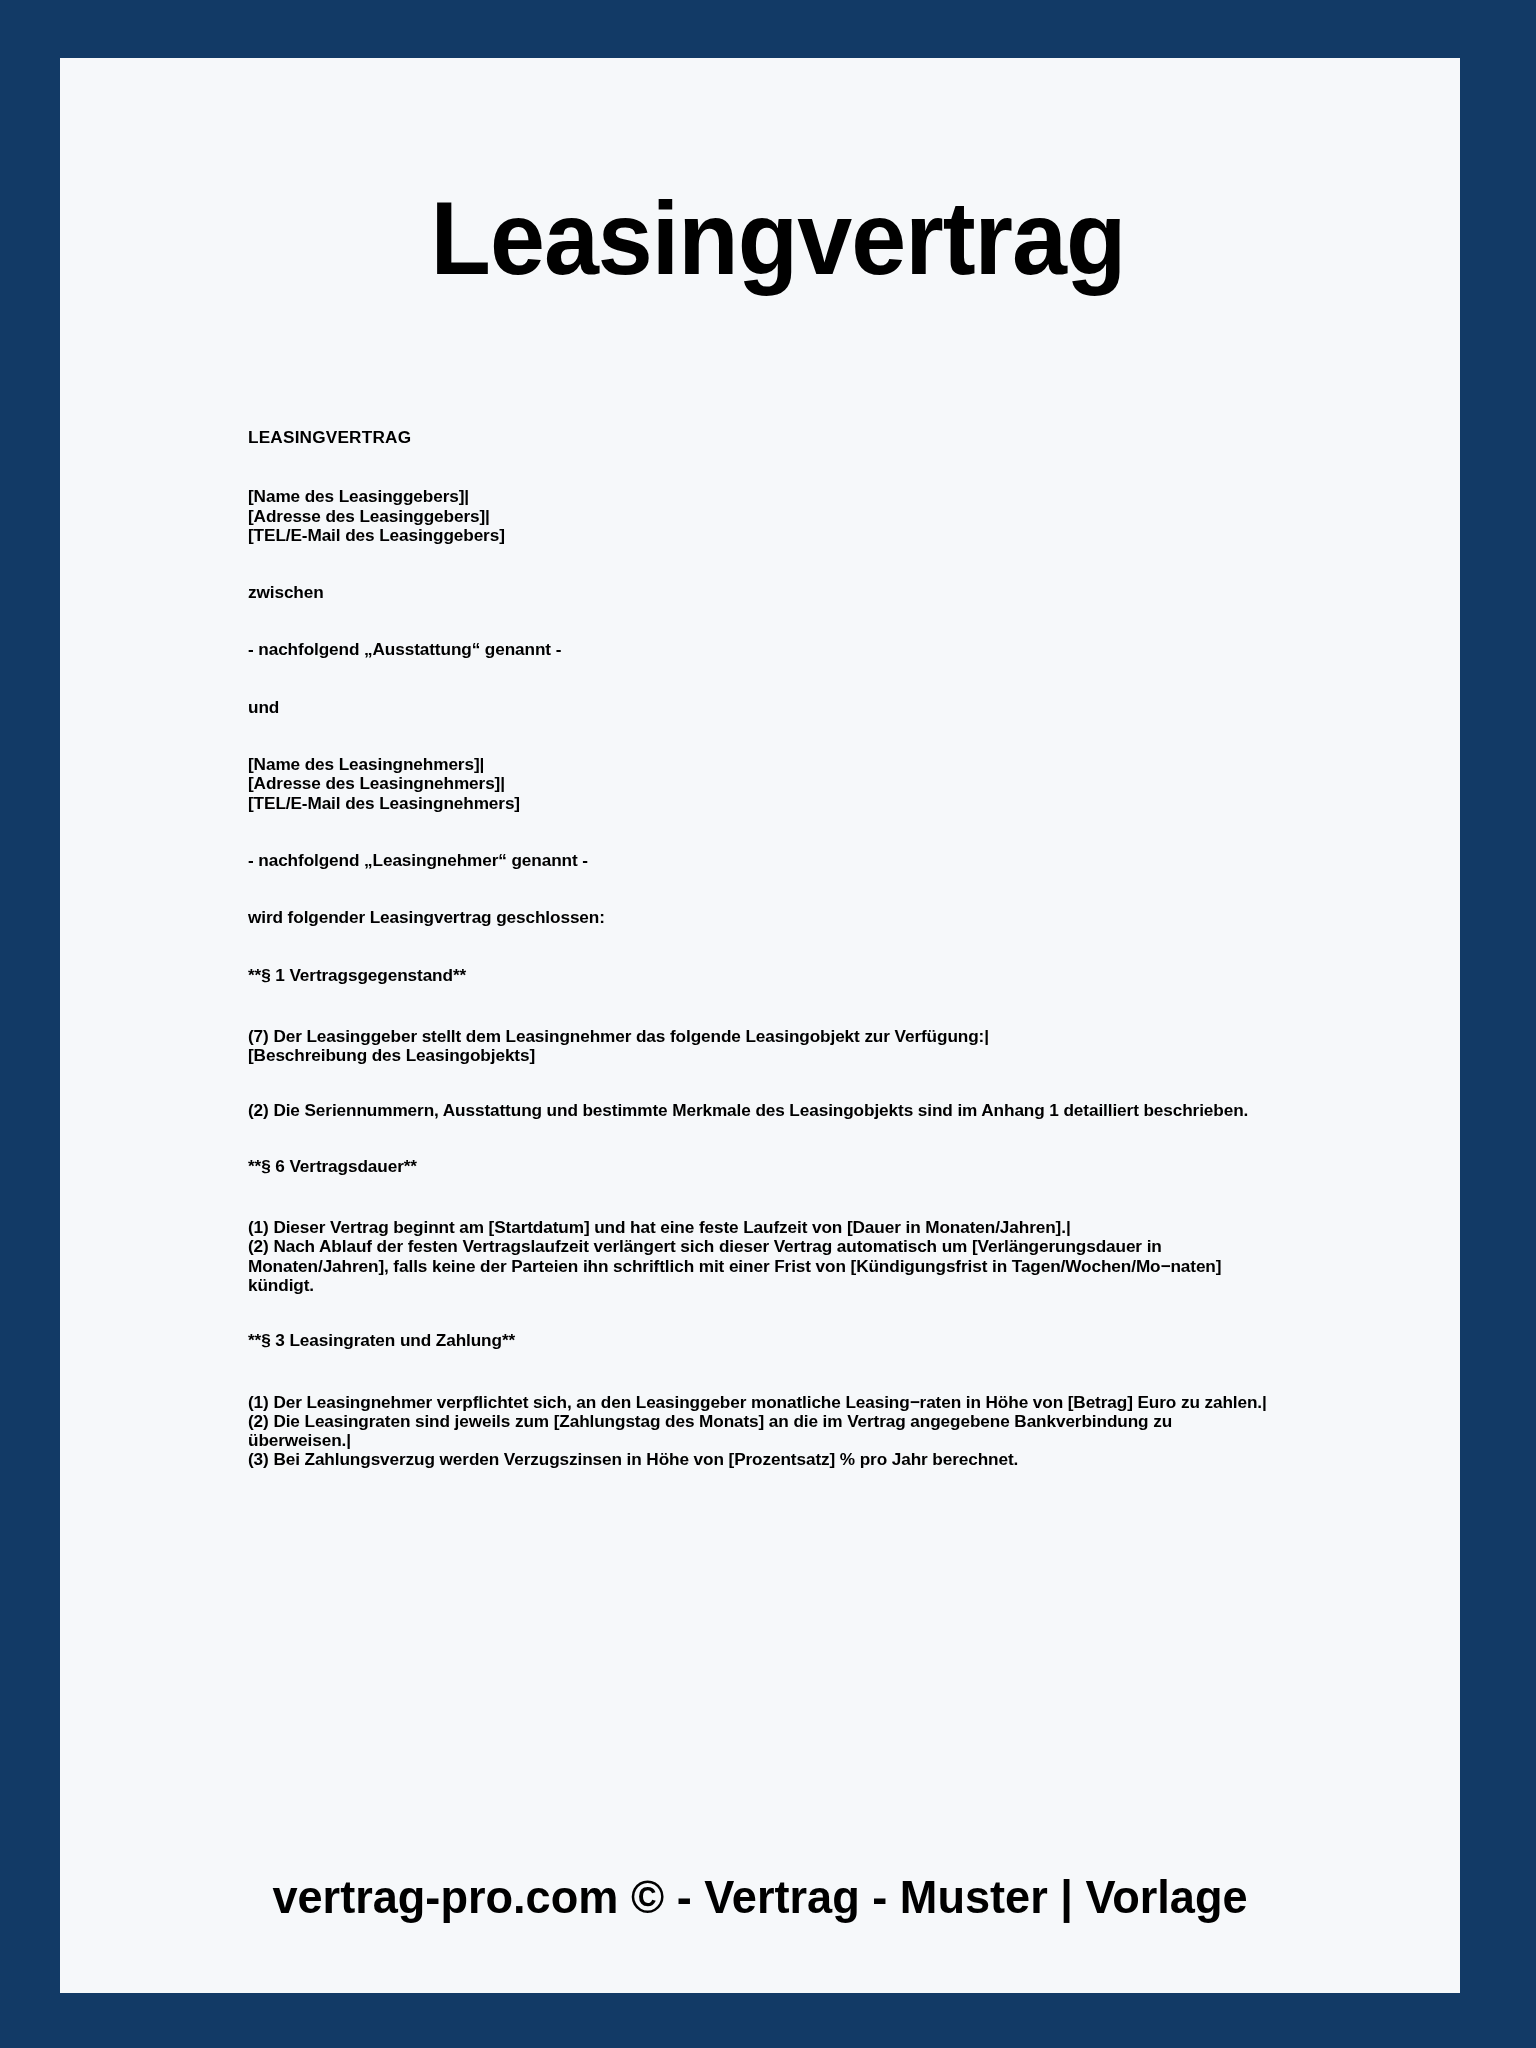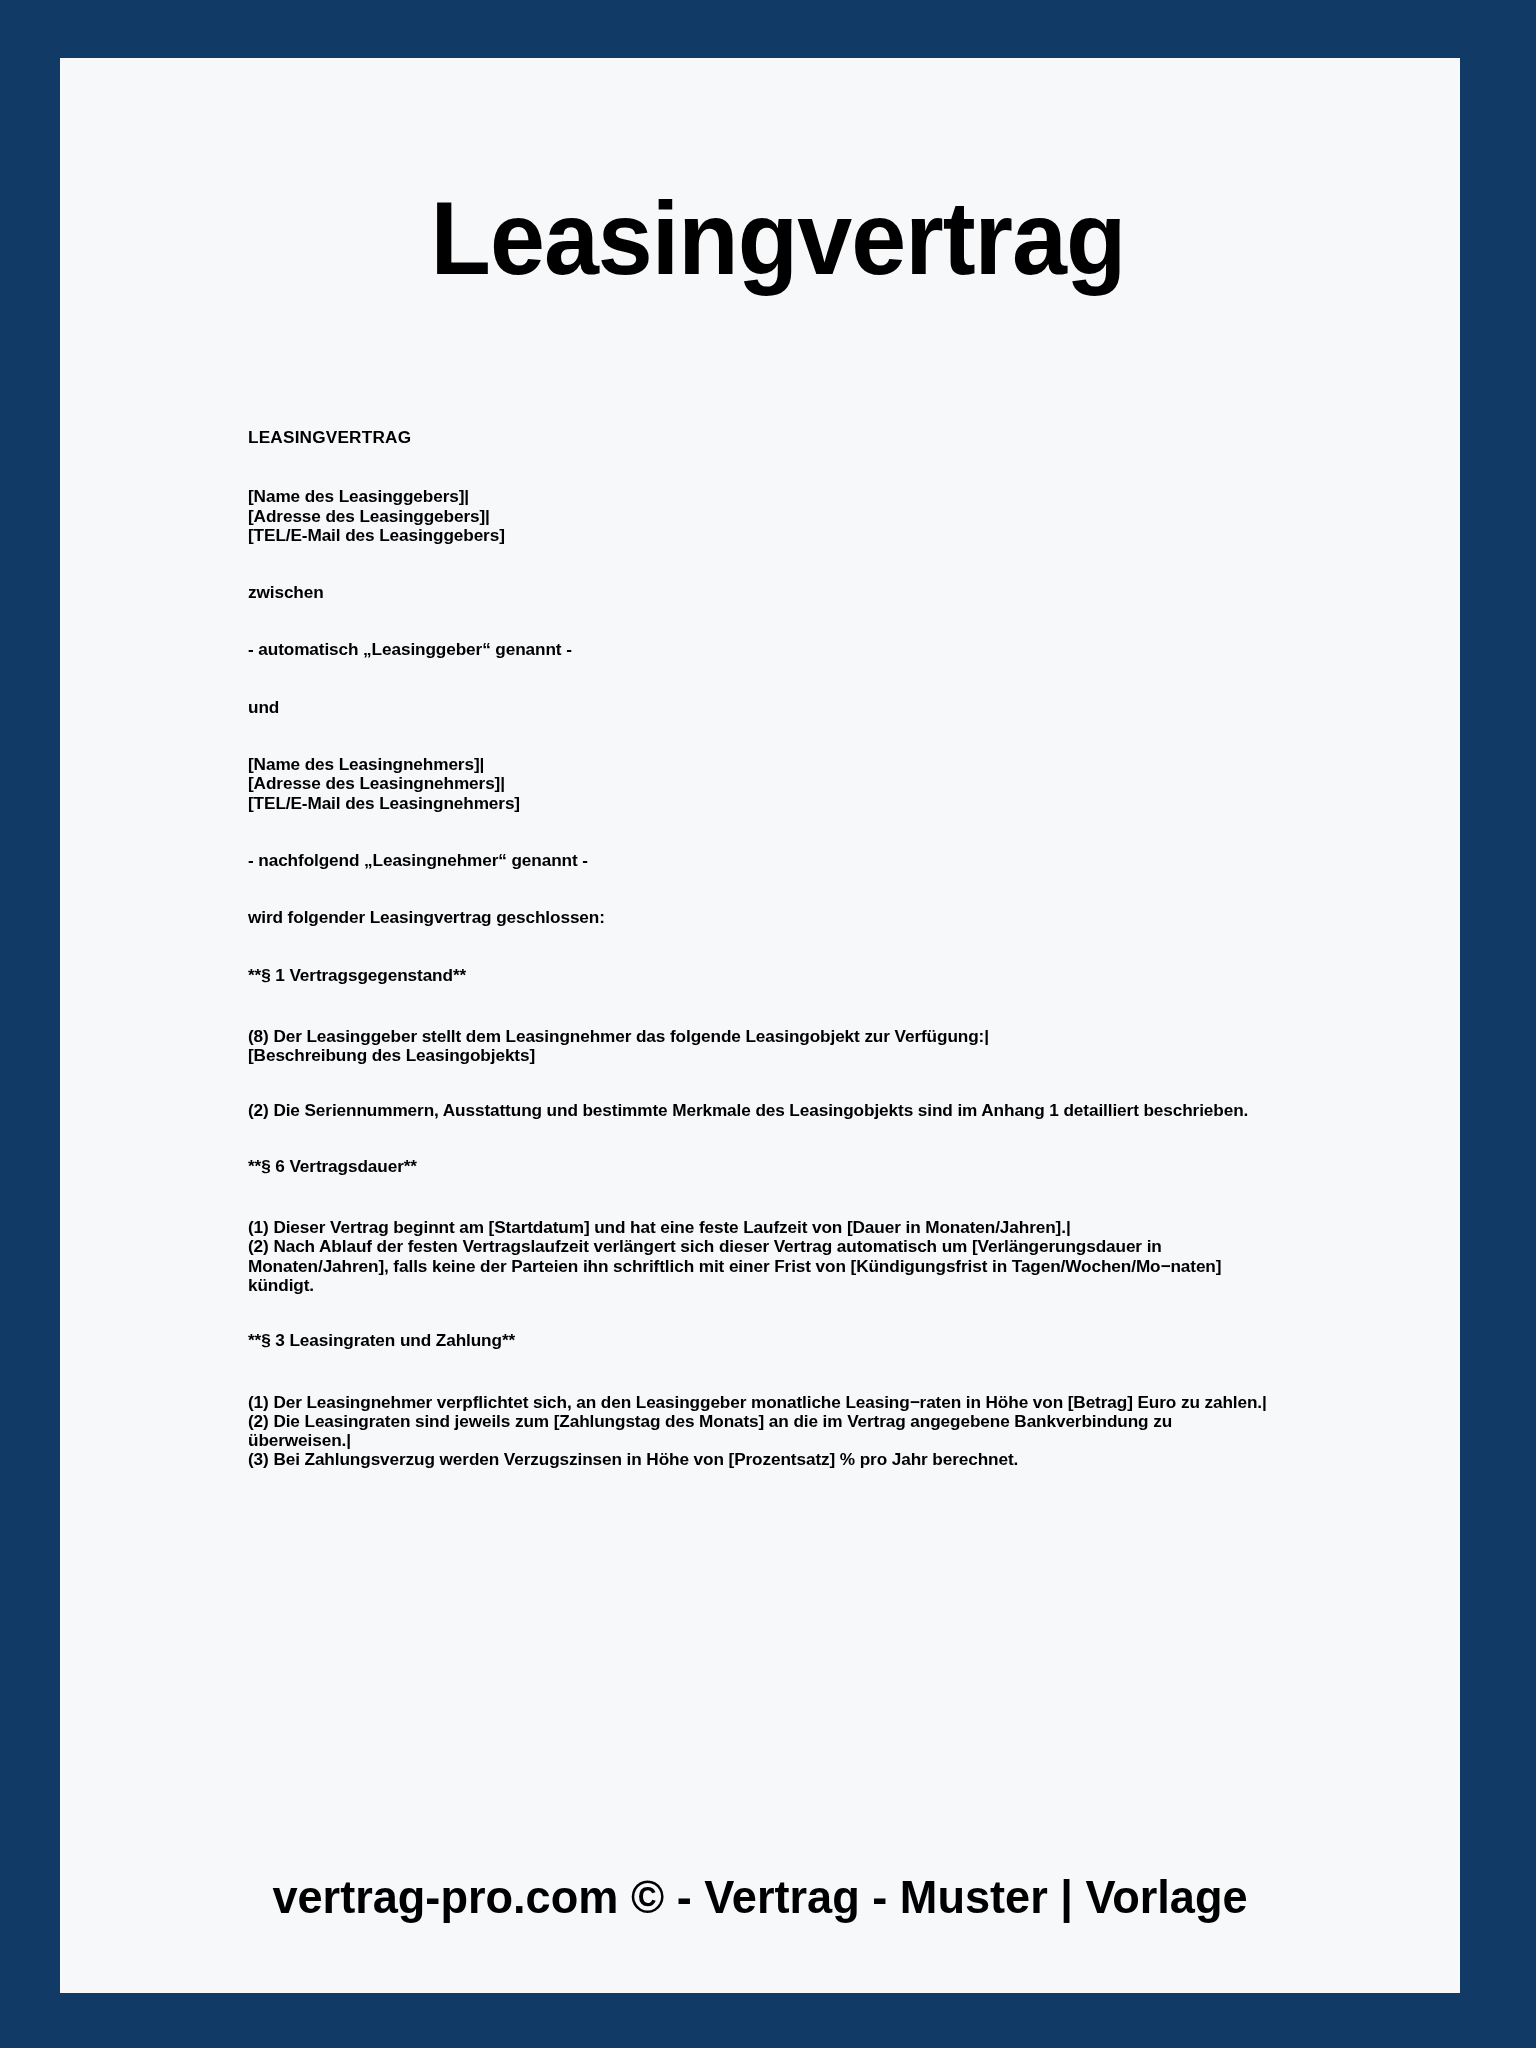--- a/index.html
+++ b/index.html
@@ -100,35 +100,35 @@
     <div class="doc-body">
 
       <p class="blk heading-main">LEASINGVERTRAG</p>
 
       <p class="blk">[Name des Leasinggebers]|
 [Adresse des Leasinggebers]|
 [TEL/E-Mail des Leasinggebers]</p>
 
       <p class="blk">zwischen</p>
 
-      <p class="blk">- automatisch „Leasinggeber“ genannt -</p>
+      <p class="blk">- nachfolgend „Ausstattung“ genannt -</p>
 
       <p class="blk">und</p>
 
       <p class="blk">[Name des Leasingnehmers]|
 [Adresse des Leasingnehmers]|
 [TEL/E-Mail des Leasingnehmers]</p>
 
       <p class="blk">- nachfolgend „Leasingnehmer“ genannt -</p>
 
       <p class="blk tight">wird folgender Leasingvertrag geschlossen:</p>
 
       <p class="blk sec-head">**§ 1 Vertragsgegenstand**</p>
 
-      <p class="blk para">(8) Der Leasinggeber stellt dem Leasingnehmer das folgende Leasingobjekt zur Verfügung:|
+      <p class="blk para">(7) Der Leasinggeber stellt dem Leasingnehmer das folgende Leasingobjekt zur Verfügung:|
 [Beschreibung des Leasingobjekts]</p>
 
       <p class="blk para">(2) Die Seriennummern, Ausstattung und bestimmte Merkmale des Leasingobjekts sind im Anhang 1 detailliert beschrieben.</p>
 
       <p class="blk sec-head">**§ 6 Vertragsdauer**</p>
 
       <p class="blk para">(1) Dieser Vertrag beginnt am [Startdatum] und hat eine feste Laufzeit von [Dauer in Monaten/Jahren].|
 (2) Nach Ablauf der festen Vertragslaufzeit verlängert sich dieser Vertrag automatisch um [Verlängerungsdauer in Monaten/Jahren], falls keine der Parteien ihn schriftlich mit einer Frist von [Kündigungsfrist in Tagen/Wochen/Mo−naten] kündigt.</p>
 
       <p class="blk sec-head">**§ 3 Leasingraten und Zahlung**</p>

